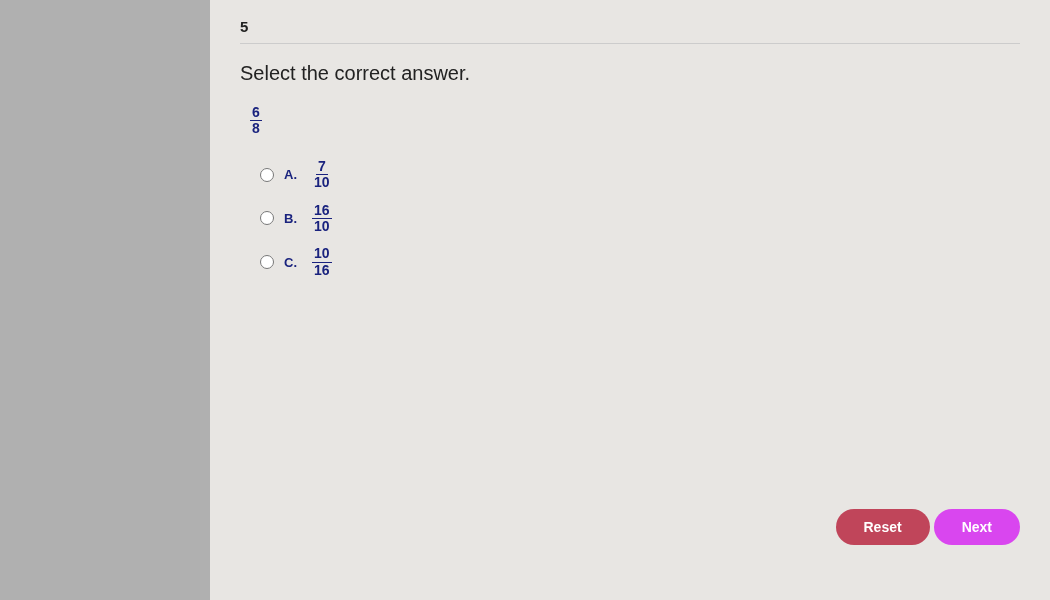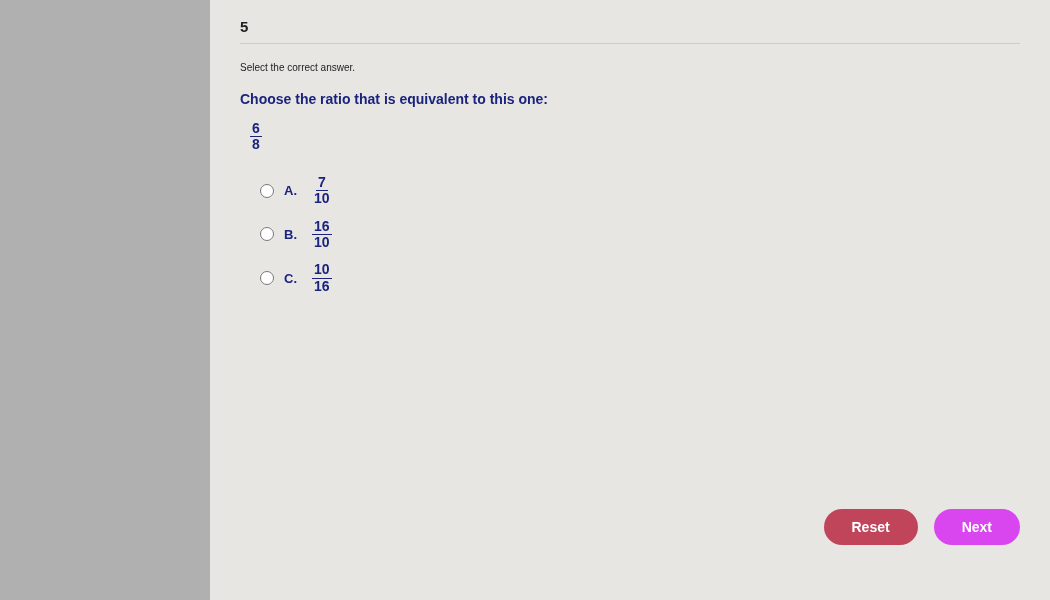--- a/index.html
+++ b/index.html
@@ -31,21 +31,21 @@
     .question-number {
       font-size: 15px;
       font-weight: bold;
       color: #222;
       margin-bottom: 18px;
       border-bottom: 1px solid #ccc;
       padding-bottom: 8px;
     }
 
     .instruction {
-      font-size: 10px;
+      font-size: 20px;
       color: #222;
       margin-bottom: 18px;
     }
 
     .question-text {
       font-size: 14px;
       font-weight: bold;
       color: #1a237e;
       margin-bottom: 12px;
     }
@@ -95,21 +95,21 @@
       font-weight: bold;
       color: #1a237e;
       min-width: 18px;
     }
 
     .buttons-row {
       position: absolute;
       bottom: 55px;
       right: 30px;
       display: flex;
-      gap: 16px;
+      gap: 4px;
       align-items: center;
     }
 
     .btn-reset {
       background-color: #c0455a;
       color: white;
       border: none;
       border-radius: 22px;
       padding: 10px 28px;
       font-size: 14px;
@@ -132,21 +132,20 @@
 <body>
 
 <div class="left-sidebar"></div>
 
 <div class="main-content">
 
   <div class="question-number">5</div>
 
   <div class="instruction">Select the correct answer.</div>
 
-  <div class="question-text">Choose the ratio that is equivalent to this one:</div>
 
   <div style="margin-left: 10px; margin-bottom: 22px;">
     <span class="fraction">
       <span class="numerator">6</span>
       <span class="denominator">8</span>
     </span>
   </div>
 
   <div class="answer-options">
 

